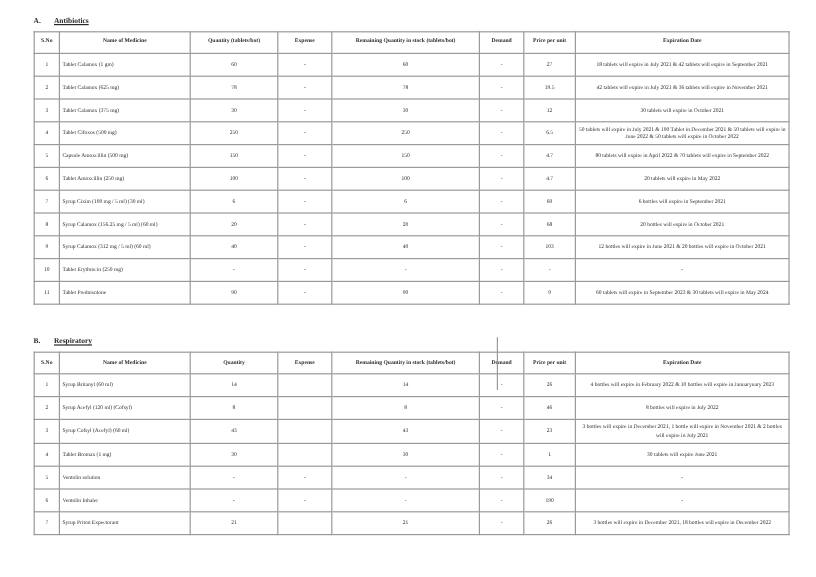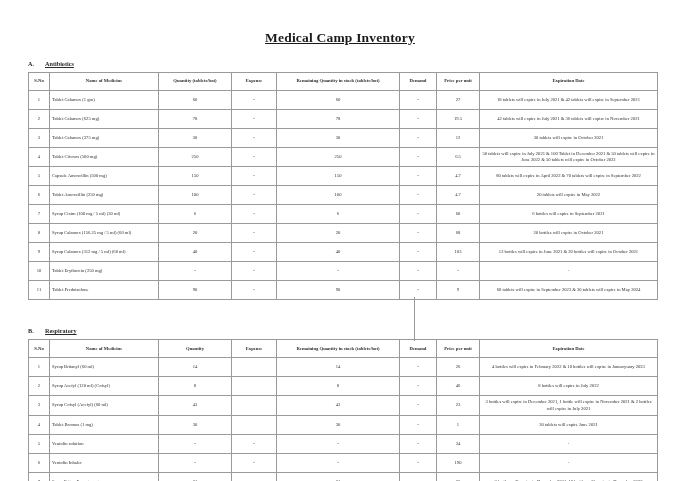--- a/index.html
+++ b/index.html
@@ -91,21 +91,20 @@
     width: 0px;
     height: 44px;
     border-left: 0.6px solid #9a9a9a;
   }
 </style>
 </head>
 <body>
 
 <div class="page">
 
-  <h1 class="doc-title">Medical Camp Inventory</h1>
 
   <div class="stray-line"></div>
 
   <div class="section">
     <div class="section-heading">
       <span class="section-letter">A.</span>
       <span class="section-name">Antibiotics</span>
     </div>
     <table class="inv">
       <thead>

